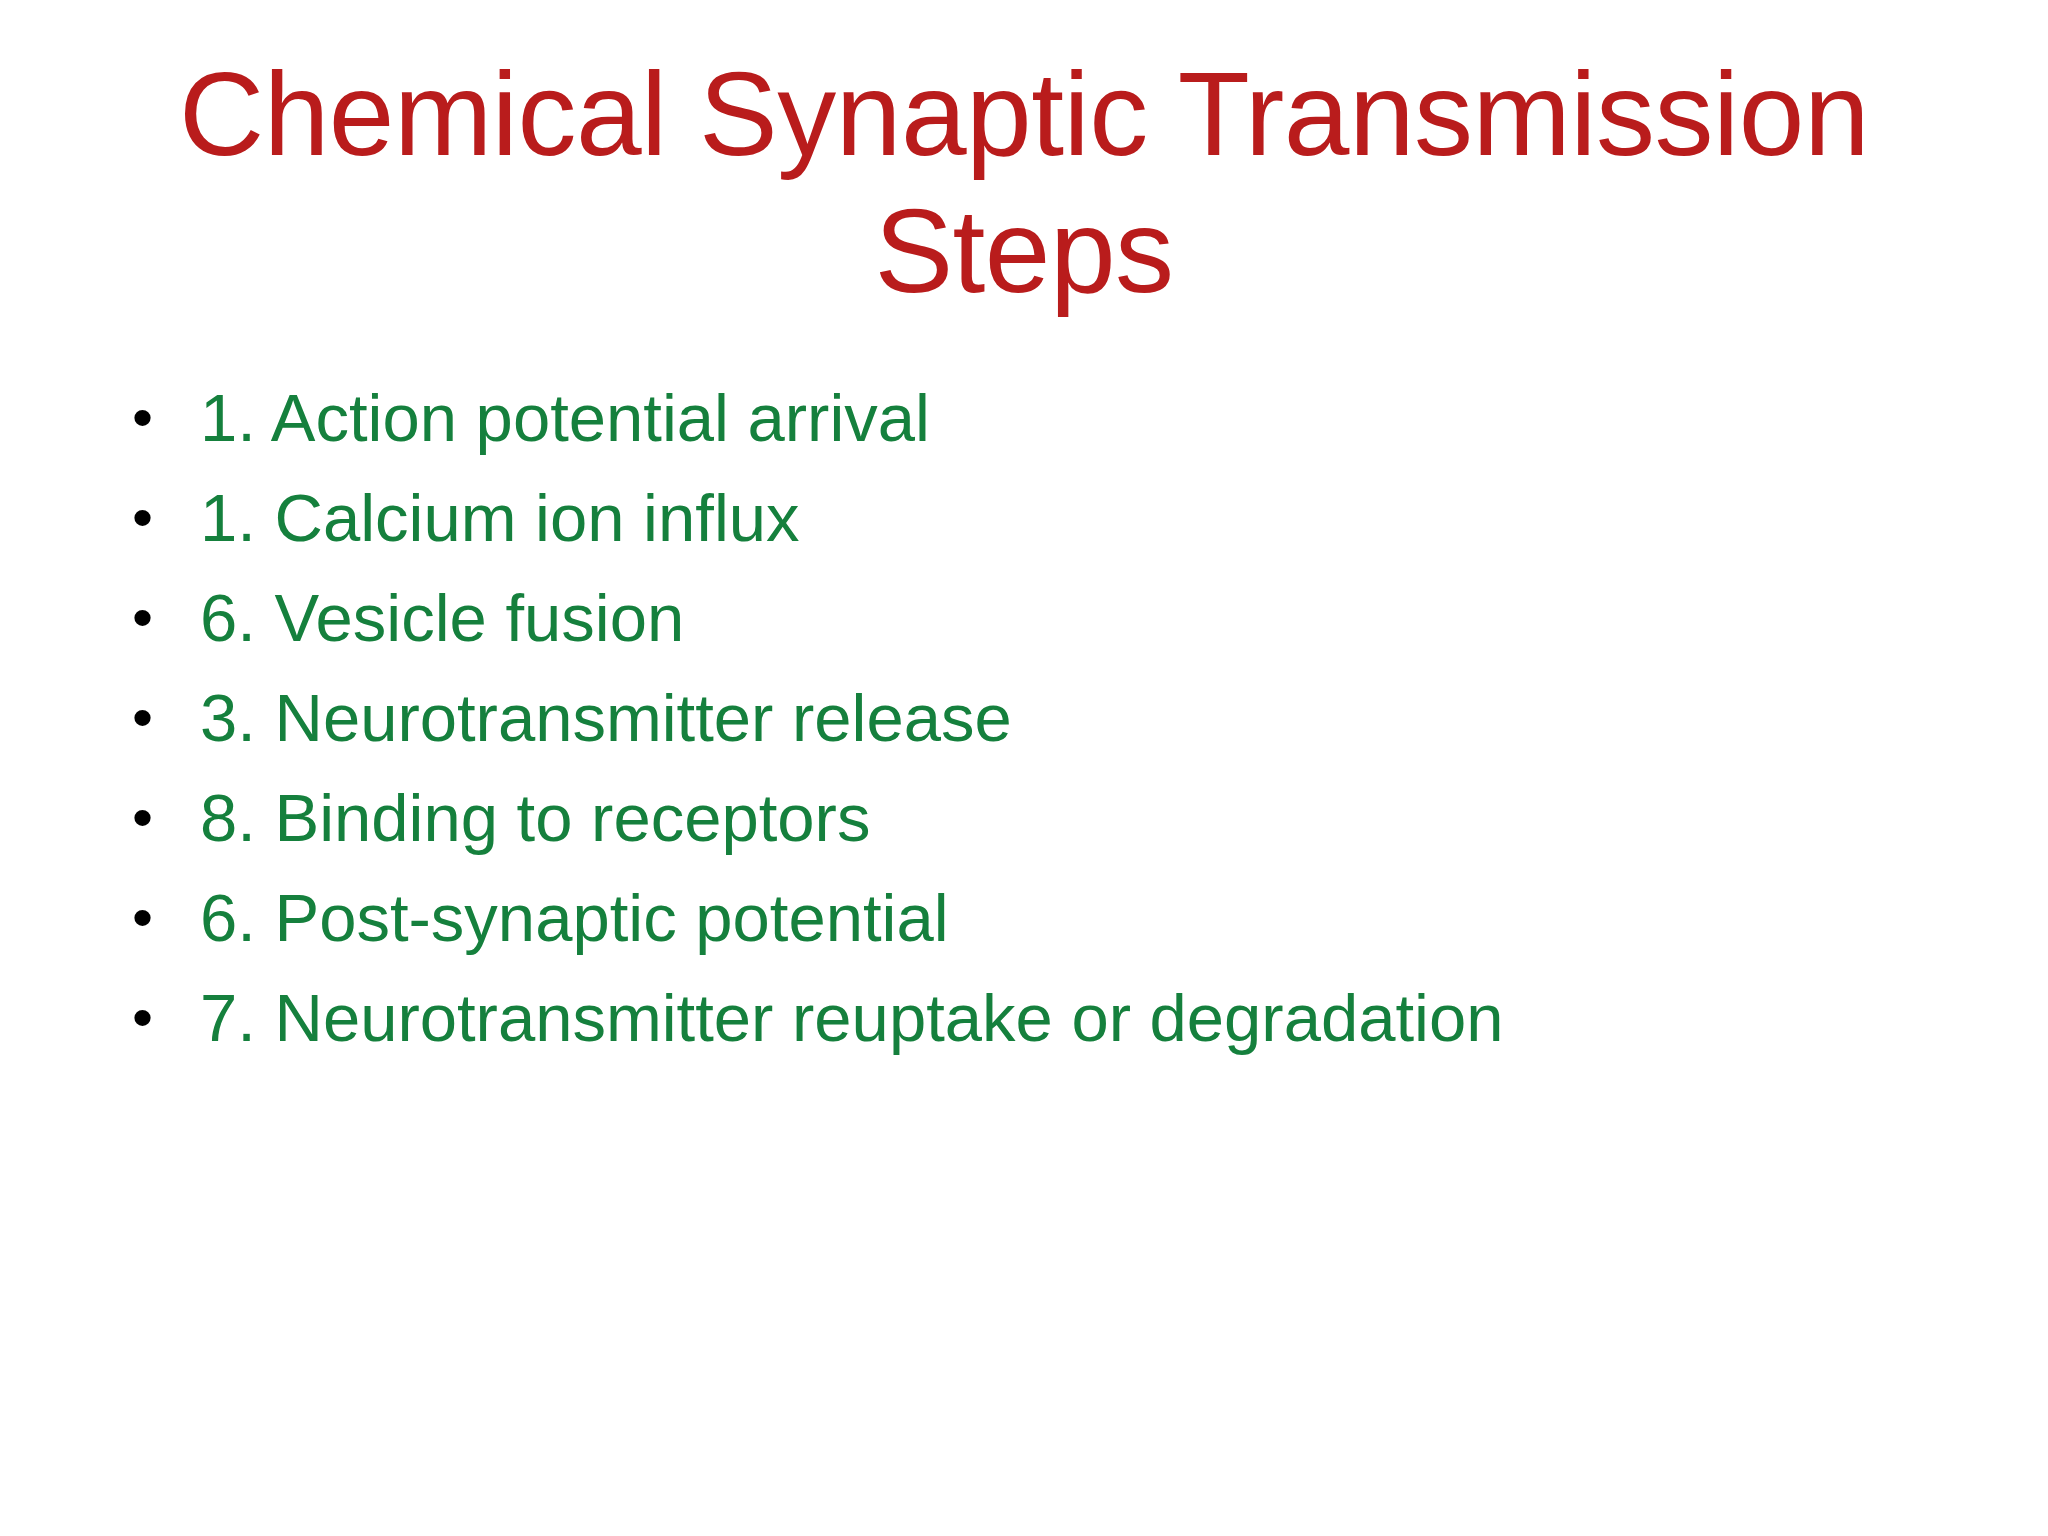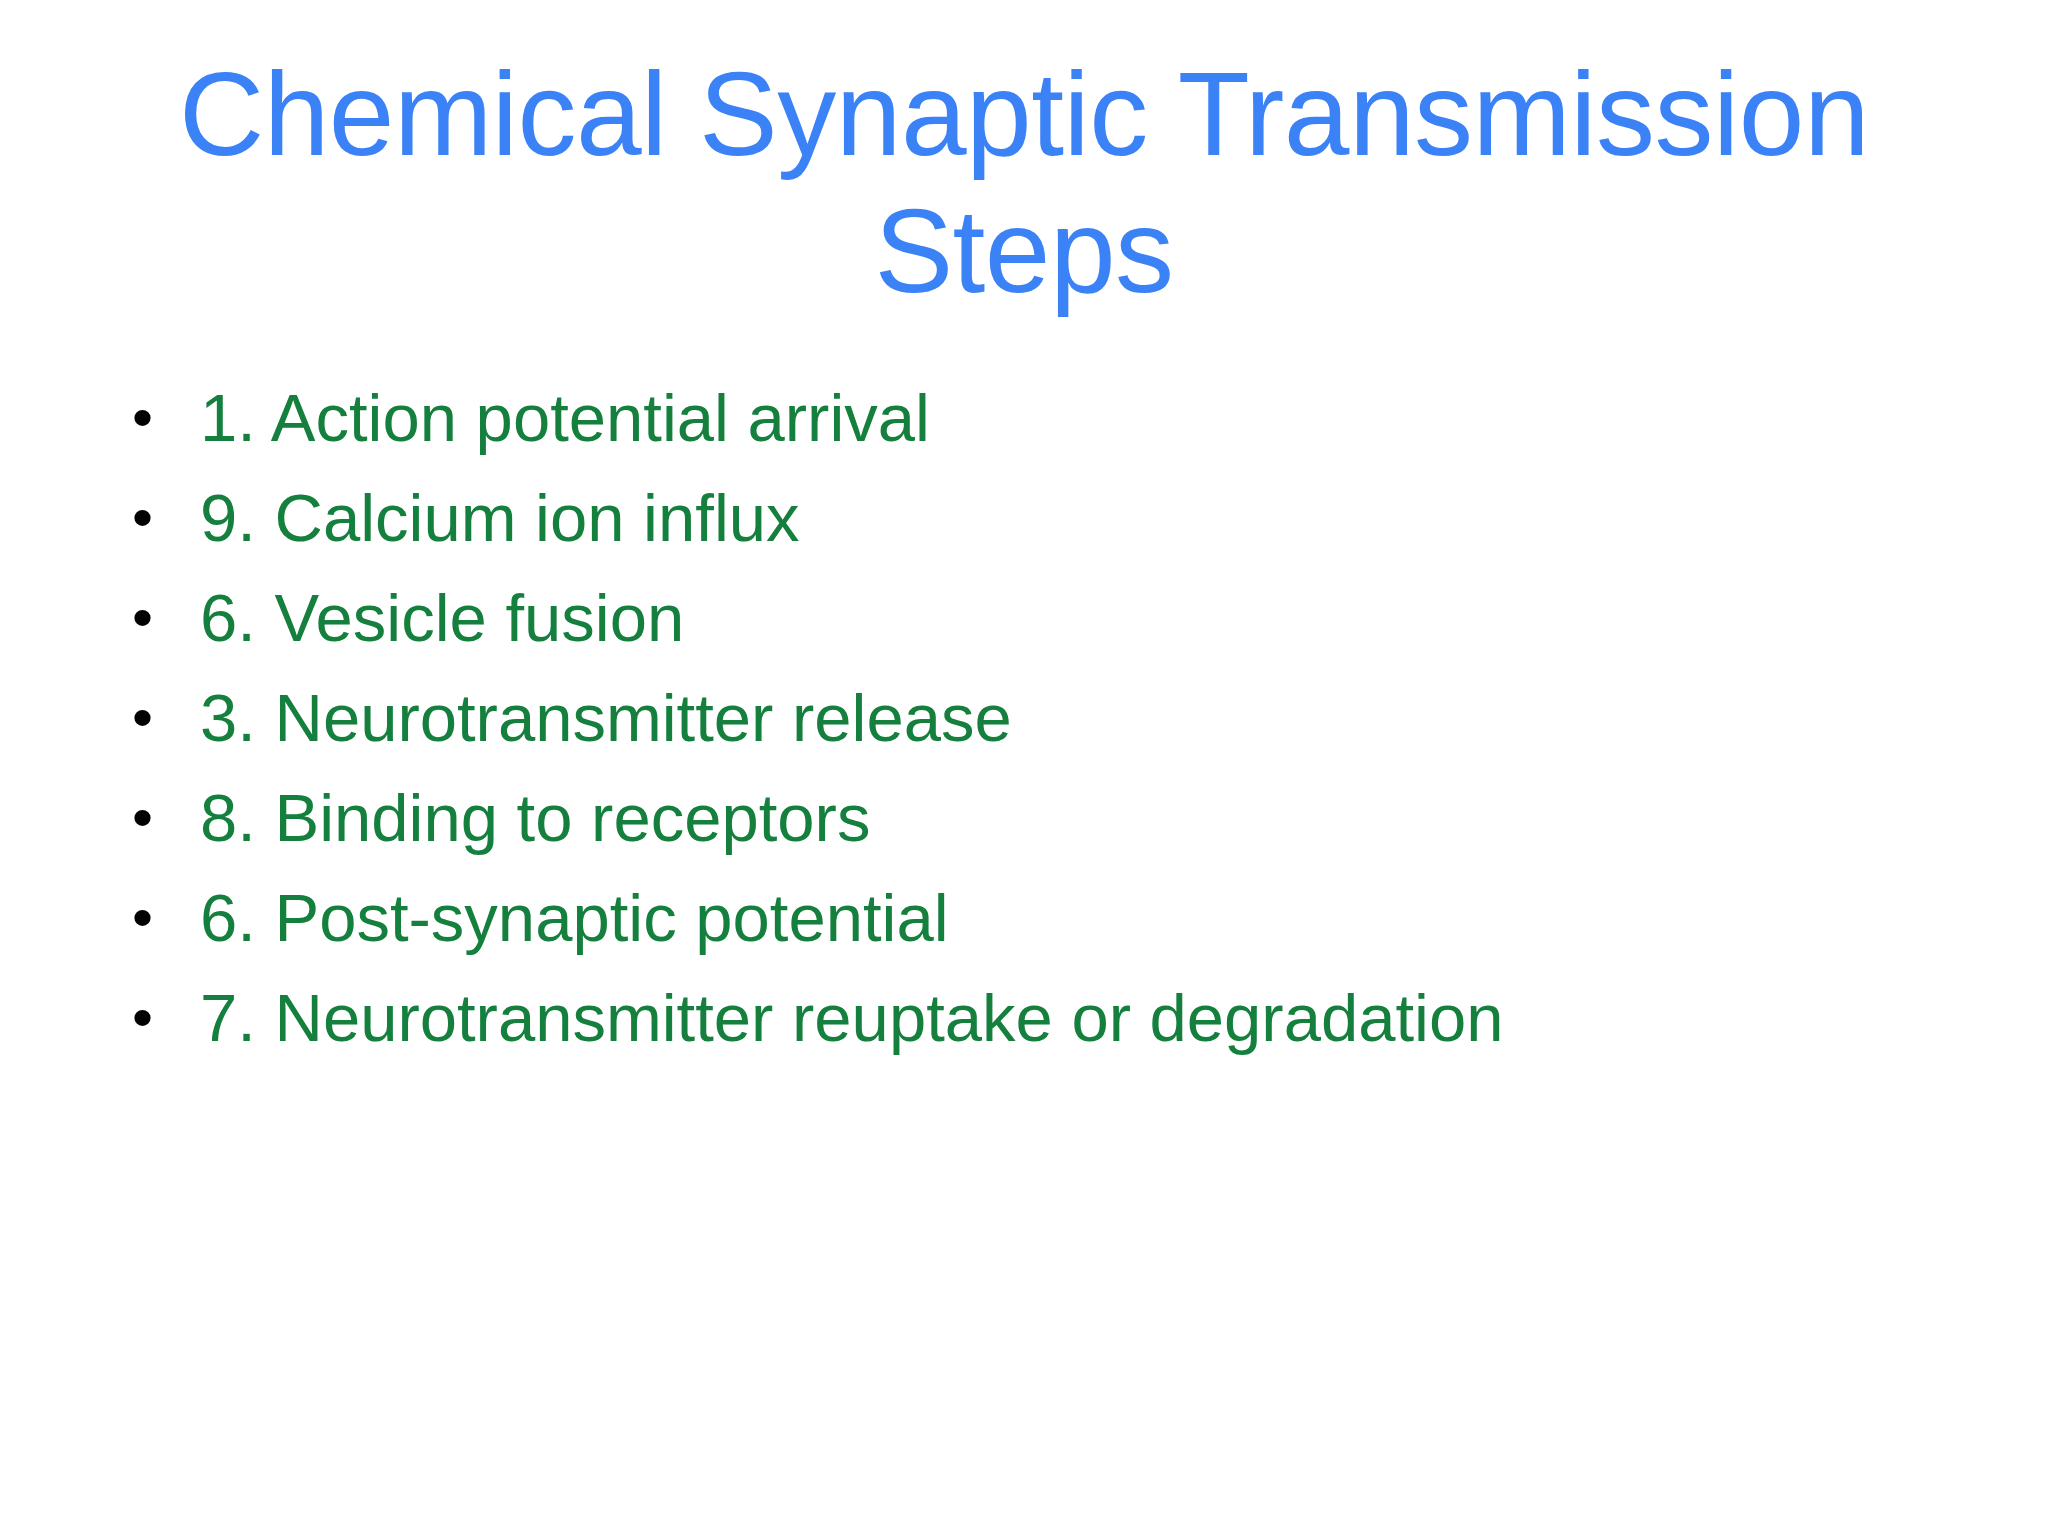--- a/index.html
+++ b/index.html
@@ -27,21 +27,21 @@
   .slide-title {
     position: absolute;
     left: 110px;
     top: 30px;
     width: 1828px;
     text-align: center;
     font-size: 118px;
     line-height: 1.16;
     font-weight: 400;
     letter-spacing: -0.5px;
-    color: #3b82f6;
+    color: #b91c1c;
     white-space: normal;
     margin-top: 16px;
   }
 
   
   .body-list {
     position: absolute;
     left: 120px;
     top: 368px;
     width: 1850px;
@@ -87,21 +87,21 @@
 
   <ul class="body-list">
 
     <li class="bullet-row">
       <span class="bullet-marker">•</span>
       <span class="bullet-text">1. Action potential arrival</span>
     </li>
 
     <li class="bullet-row">
       <span class="bullet-marker">•</span>
-      <span class="bullet-text">9. Calcium ion influx</span>
+      <span class="bullet-text">1. Calcium ion influx</span>
     </li>
 
     <li class="bullet-row">
       <span class="bullet-marker">•</span>
       <span class="bullet-text">6. Vesicle fusion</span>
     </li>
 
     <li class="bullet-row">
       <span class="bullet-marker">•</span>
       <span class="bullet-text">3. Neurotransmitter release</span>

